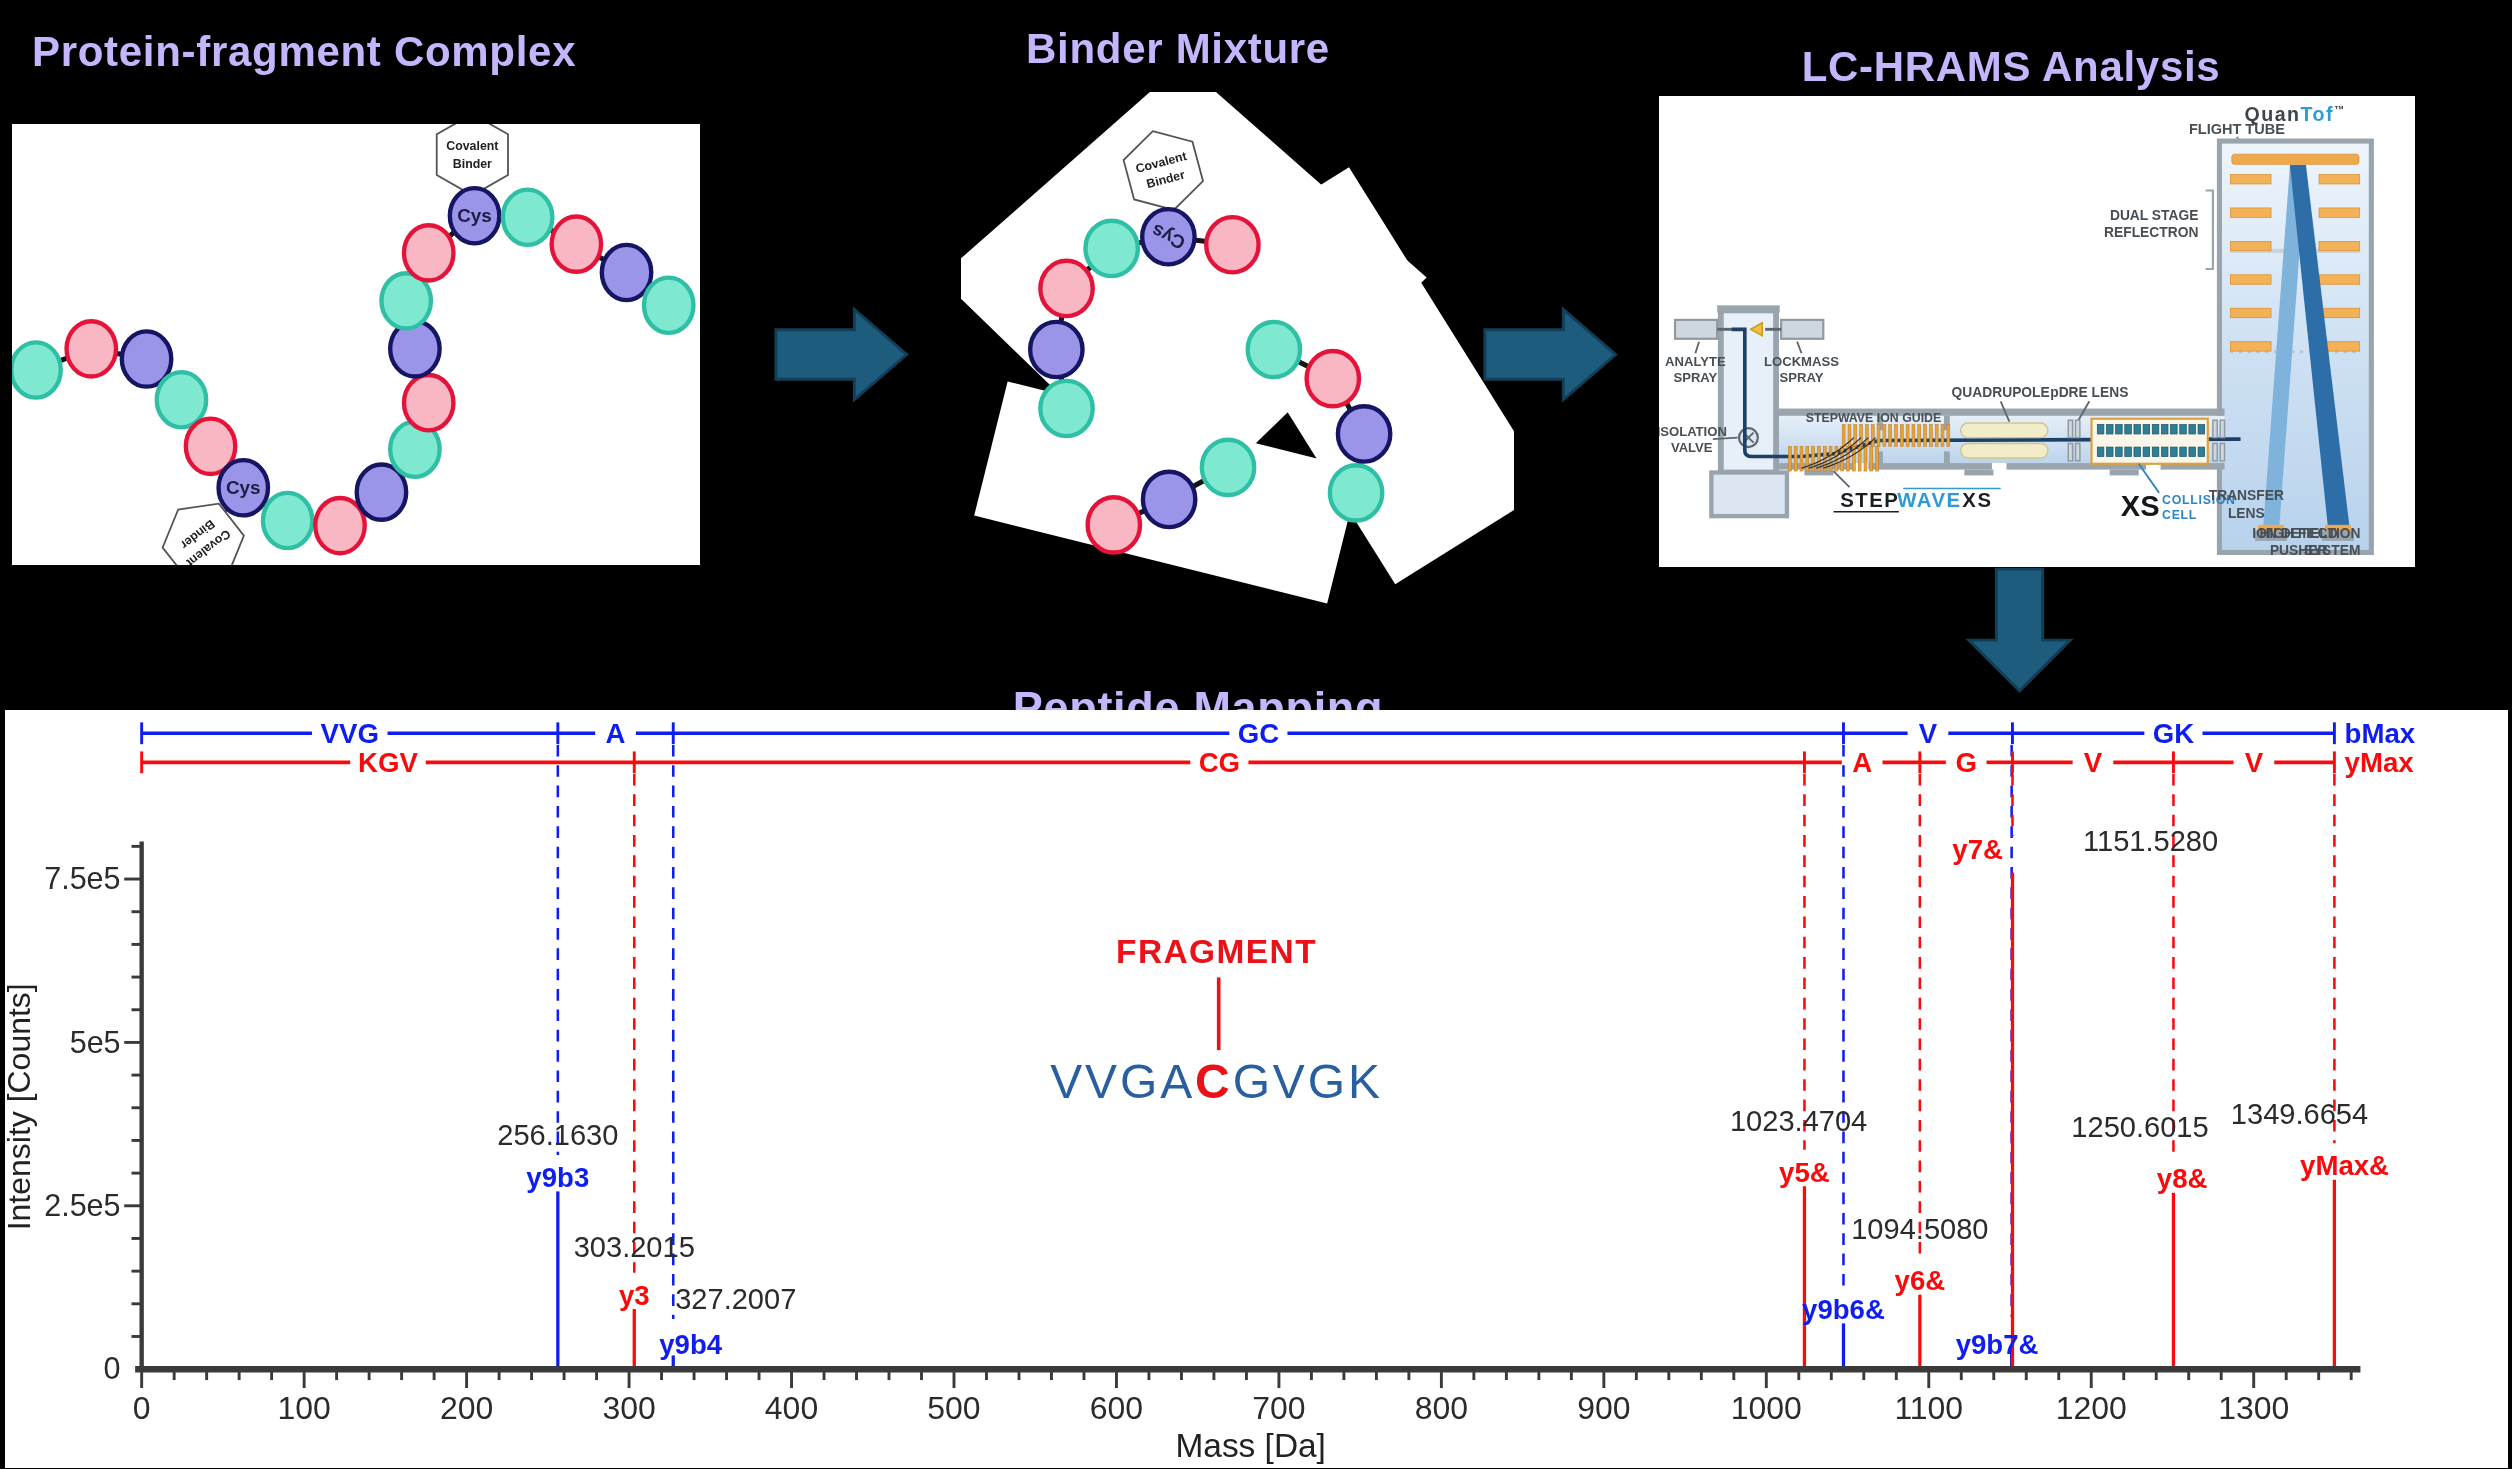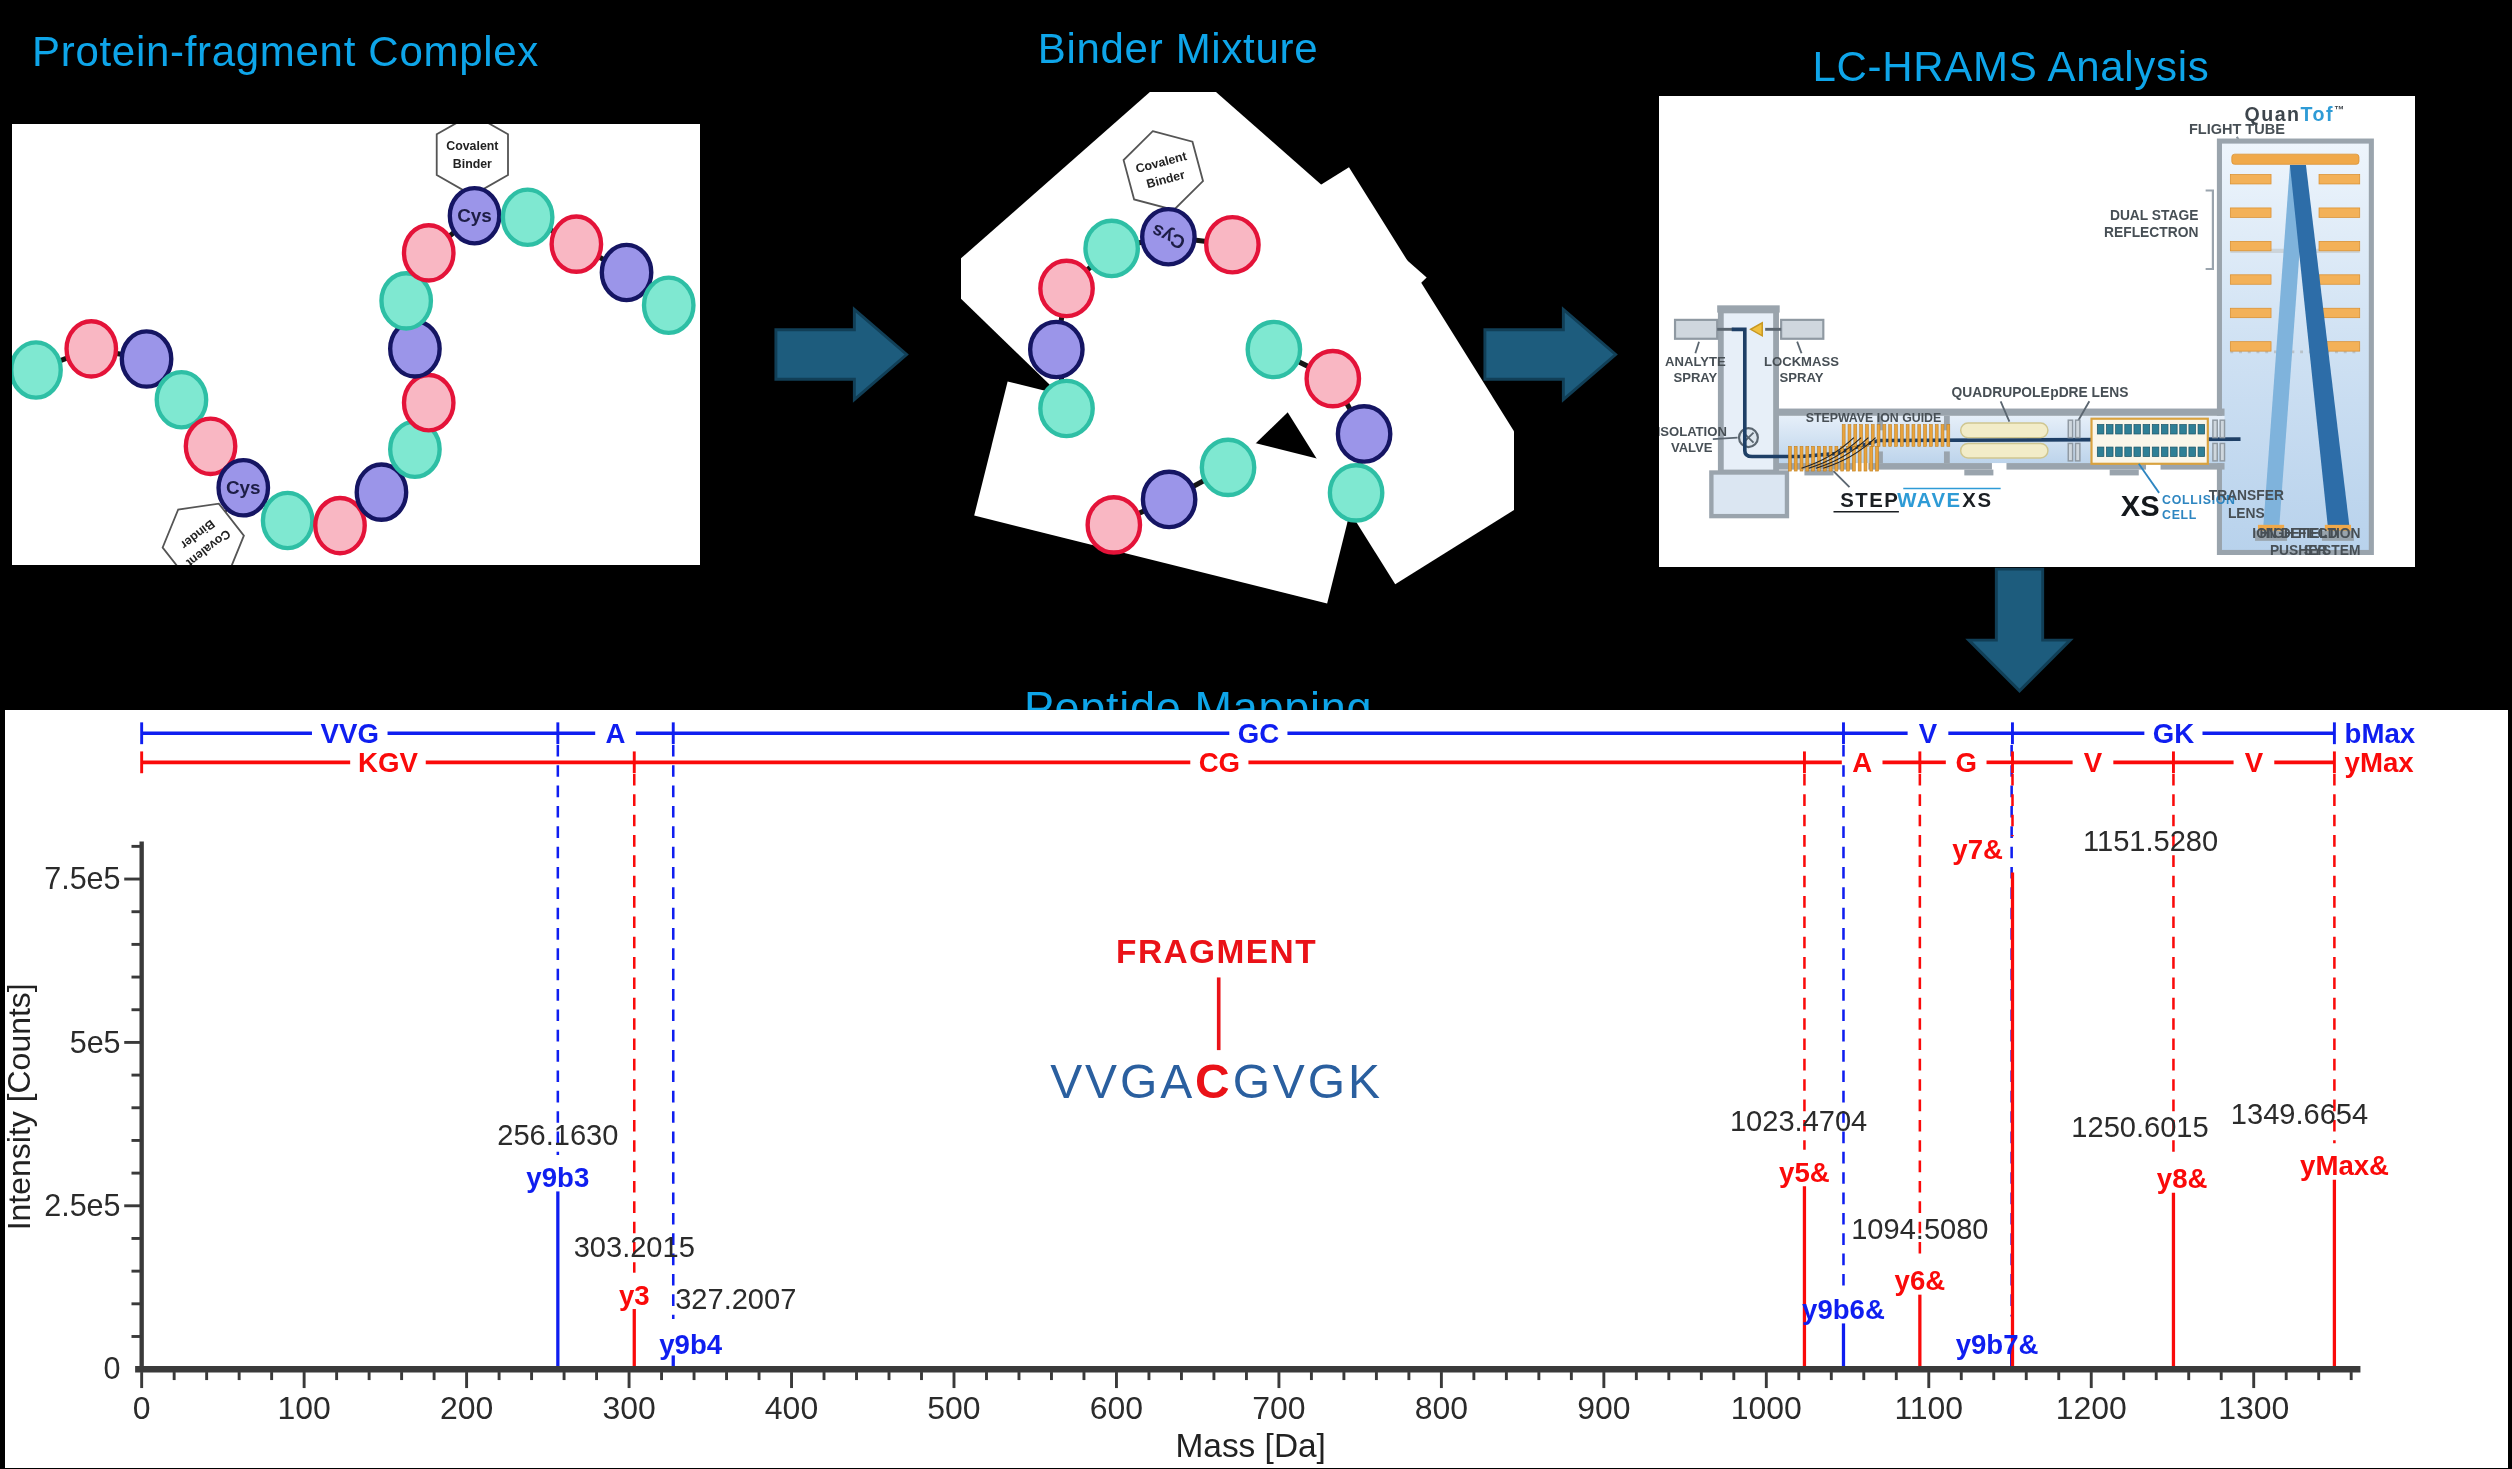--- a/index.html
+++ b/index.html
@@ -1,17 +1,17 @@
 <!DOCTYPE html>
 <html style="font-size:11.6px"><head>
 <meta charset="utf-8">
 <style>
   html,body{margin:0;padding:0;background:#000;}
   body{width:2512px;height:1470px;position:relative;font-family:"Liberation Sans",sans-serif;overflow:hidden;}
-  .title{position:absolute;font-weight:400;color:#0ea5e9;font-size:42px;white-space:nowrap;letter-spacing:0.7px;}
+  .title{position:absolute;font-weight:700;color:#c4b5fd;font-size:42px;white-space:nowrap;letter-spacing:0.7px;}
   .centered{transform:translateX(-50%);}
   .panel{position:absolute;}
   svg text{font-family:"Liberation Sans",sans-serif;}
 </style>
 </head>
 <body>
 
 <div class="title" style="left:32px;top:28px;">Protein-fragment Complex</div>
 <div class="title centered" style="left:1178px;top:25px;">Binder Mixture</div>
 <div class="title centered" style="left:2011px;top:43px;">LC-HRAMS Analysis</div>

